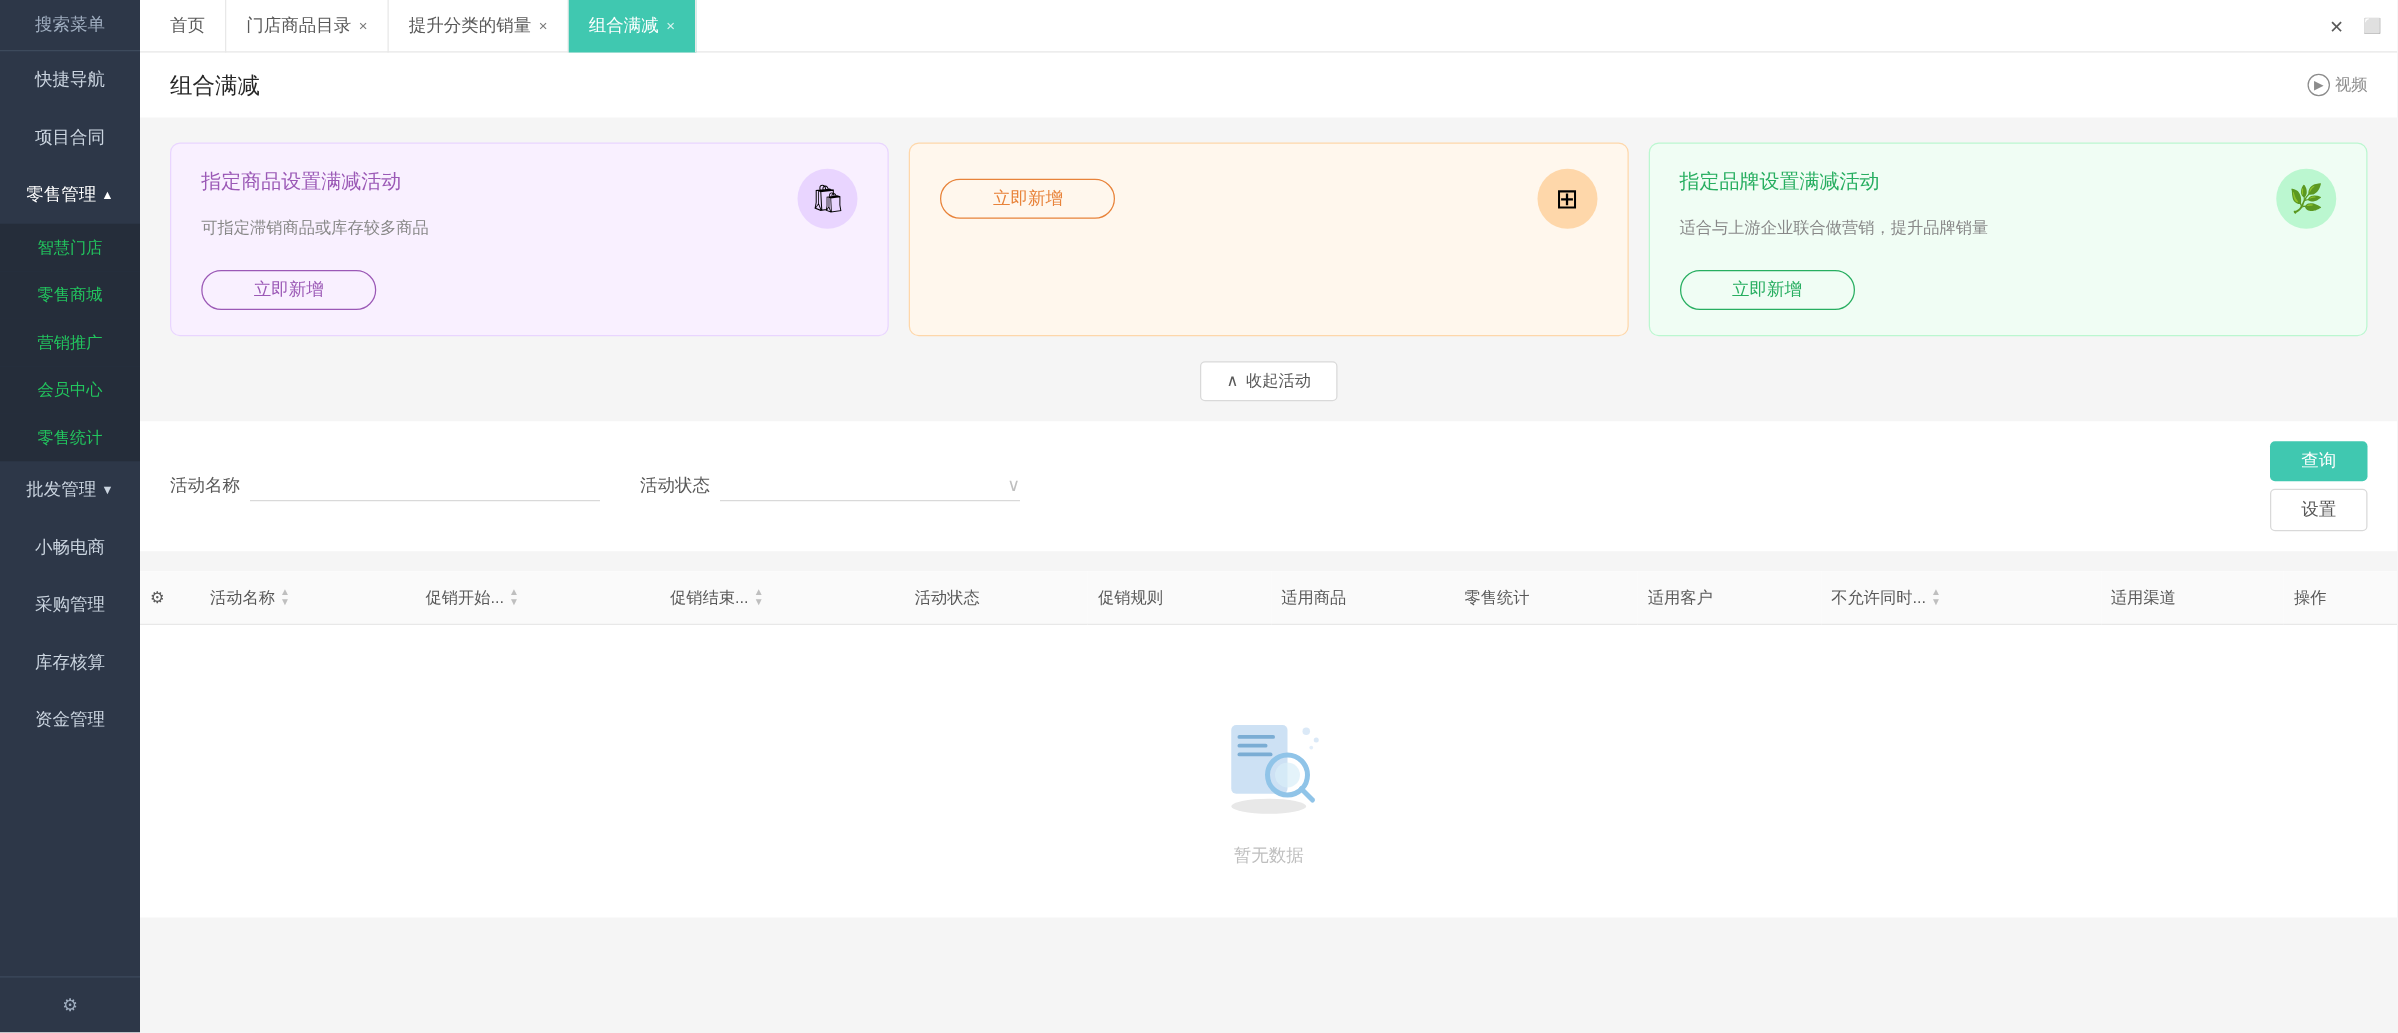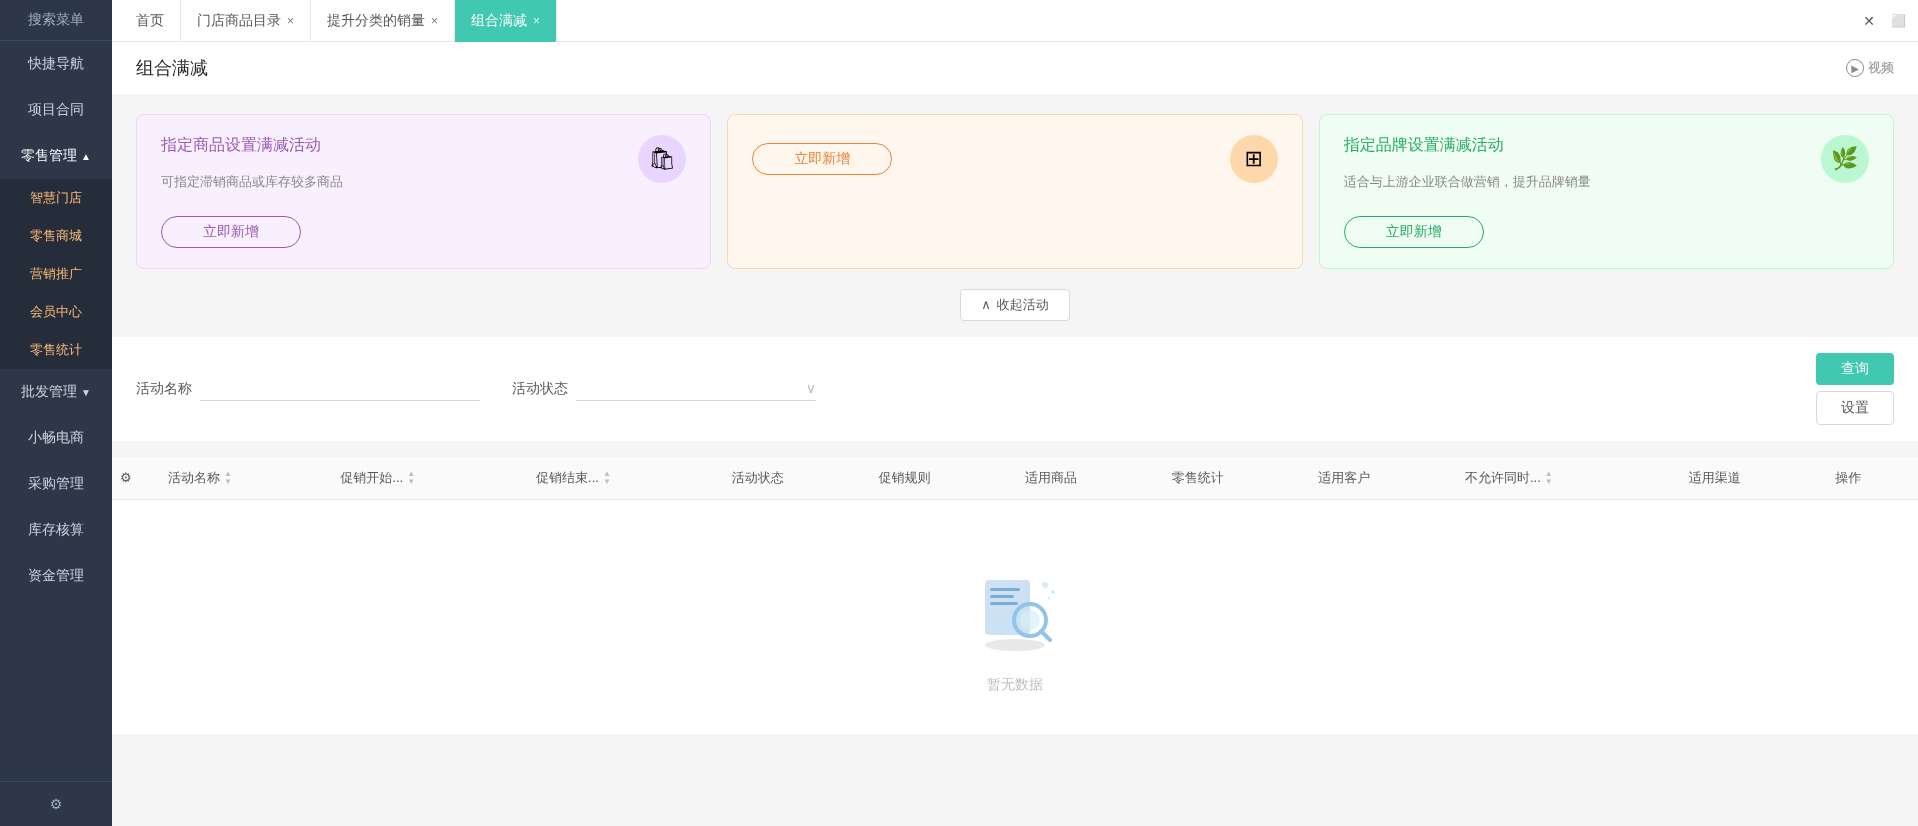--- a/index.html
+++ b/index.html
@@ -36,21 +36,21 @@
       gap: 4px;
     }
     .sidebar-item .arrow {
       font-size: 10px;
     }
     .sidebar-item.has-sub-open { color: #fff; }
     .sidebar-sub-item {
       padding: 10px 0;
       text-align: center;
       font-size: 13px;
-      color: #fdba74;
+      color: #22c55e;
       cursor: pointer;
       background: #252d3a;
     }
     .sidebar-bottom {
       margin-top: auto;
       padding: 14px 0;
       text-align: center;
       border-top: 1px solid #3d4a5c;
       color: #a0aec0;
       cursor: pointer;

